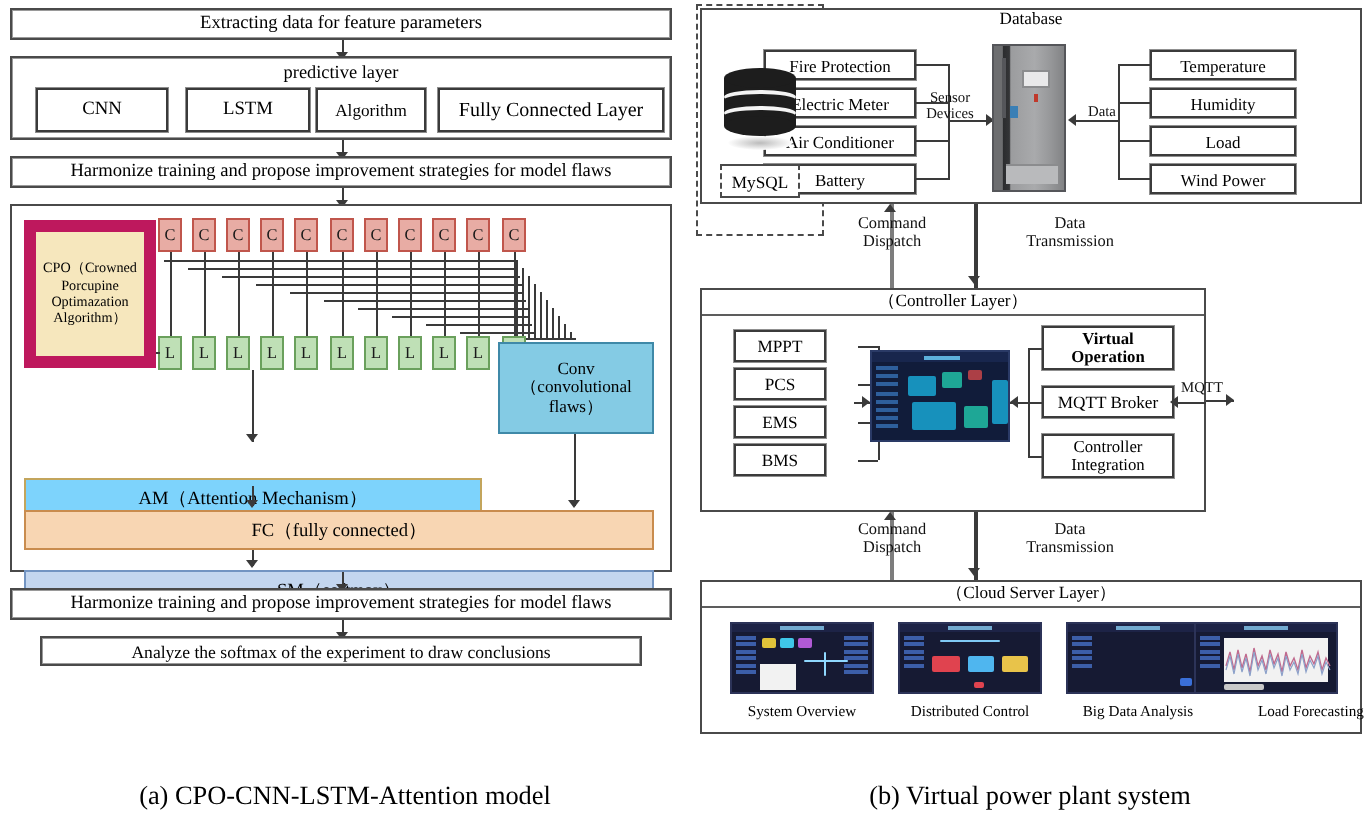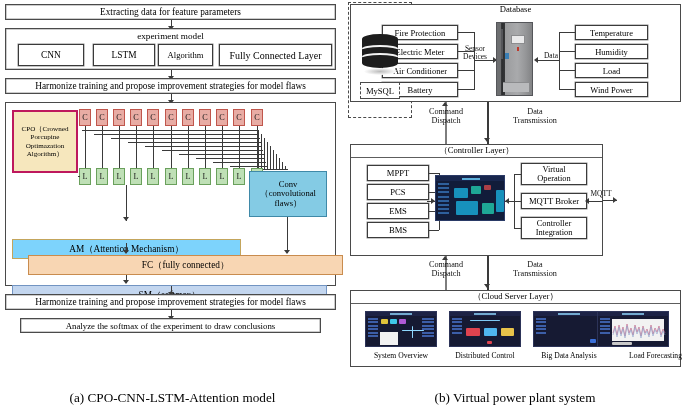--- a/index.html
+++ b/index.html
@@ -43,22 +43,22 @@
     font-size: 9.4px;
     box-shadow: 0 0 0 0.5px #8e8e8e;
   }
   #pm-cnn  { left: 12px;  width: 66px; }
   #pm-lstm { left: 87px;  width: 62px; }
   #pm-attn { left: 152px; width: 55px; font-size: 8.6px;}
   #pm-fcl  { left: 213px; width: 113px; font-size: 10px;}
 
   
   #cpo {
-    position: absolute; left: 6px; top: 7px; width: 66px; height: 63px;
-    background: #f6e7bd; border: 2px solid #be185d;
+    position: absolute; left: 6px; top: 7px; width: 66px; height: 74px;
+    background: #f6e7bd; border: 6px solid #be185d;
     display: flex; align-items: center; justify-content: center;
     text-align: center; font-size: 7.1px; line-height: 1.18;
     padding: 0 1px;
     white-space: normal;
   }
 
   
   .cnode {
     position: absolute; width: 12px; height: 17px;
     background: #e8aca4; border: 1px solid #c0564c;
@@ -80,21 +80,21 @@
     flex-direction: column; text-align: center;
     font-size: 8.6px; line-height: 1.12;
   }
 
   .wide {
     position: absolute; height: 20px;
     display: flex; align-items: center; justify-content: center;
     font-size: 9.3px;
   }
   #am  { left: 6px;  top: 120px; width: 229px; background:#7dd3fc; border:1px solid #c3a55c;margin-top:16px; }
-  #fc  { left: 6px;  top: 152px; width: 315px; background:#f8d6b3; border:1px solid #c98c4e;margin-left:16px; }
+  #fc  { left: 6px;  top: 152px; width: 315px; background:#f8d6b3; border:1px solid #c98c4e; }
   #sm  { left: 6px;  top: 182px; width: 315px; background:#c3d6ef; border:1px solid #7294c2; }
 
   
   #right { left: 348px; top: 2px; width: 335px; height: 380px; }
 
   .layer {
     position: absolute;
     border: 1px solid #4a4a4a;
     background: #fff;
   }
@@ -113,21 +113,21 @@
 
   .dev {
     position: absolute; height: 15px;
     border: 1px solid #3b3b3b; background: #fff;
     display: flex; align-items: center; justify-content: center;
     font-size: 8.5px;
     box-shadow: 0 0 0 0.5px #909090;
   }
   .devL { left: 31px; width: 76px; }
   .devR { left: 224px; width: 73px; }
-  .devC { width: 62px; font-size: 8.6px; }
+  .devC { width: 46px; font-size: 8.6px; }
 
   .ctlbox {
     position: absolute; height: 16px;
     border: 1px solid #3b3b3b; background: #fff;
     display: flex; align-items: center; justify-content: center;
     font-size: 8.6px;
     box-shadow: 0 0 0 0.5px #909090;
   }
   .ctl2 {
     position: absolute; width: 66px; height: 22px;
@@ -227,21 +227,21 @@
   <div id="left" class="panel">
 
     <div id="s-extract" class="stage inner-shadow">
       <span>Extracting data for feature parameters</span>
     </div>
 
     <div class="ln lnv" style="left:169px;top:18px;height:8px;"></div>
     <div style="position:absolute;left:166px;top:24px;width:0;height:0;border-left:3.2px solid transparent;border-right:3.2px solid transparent;border-top:4.5px solid #3a3a3a;"></div>
 
     <div id="s-pred" class="stage inner-shadow">
-      <span class="pm-title">experiment model</span>
+      <span class="pm-title">predictive layer</span>
       <div class="pm-row">
         <div id="pm-cnn" class="pm-box">CNN</div>
         <div id="pm-lstm" class="pm-box">LSTM</div>
         <div id="pm-attn" class="pm-box">Algorithm</div>
         <div id="pm-fcl" class="pm-box">Fully Connected Layer</div>
       </div>
     </div>
 
     <div class="ln lnv" style="left:169px;top:68px;height:8px;"></div>
     <div style="position:absolute;left:166px;top:74px;width:0;height:0;border-left:3.2px solid transparent;border-right:3.2px solid transparent;border-top:4.5px solid #3a3a3a;"></div>
@@ -455,21 +455,21 @@
             <i></i>
           </div>
         <div class="blob" style="left:18px;top:12px;width:14px;height:10px;"></div>
         <div class="blob g" style="left:35px;top:10px;width:10px;height:8px;"></div>
         <div class="blob r" style="left:48px;top:9px;width:7px;height:5px;"></div>
         <div class="blob" style="left:20px;top:25px;width:22px;height:14px;"></div>
         <div class="blob g" style="left:46px;top:27px;width:12px;height:11px;"></div>
         <div class="blob" style="left:60px;top:14px;width:8px;height:22px;"></div>
       </div>
 
-      <div class="ctl2" style="left:170px;top:18px;">
+      <div class="ctl2" style="left:170px;top:18px;font-weight:bold;">
         <span>Virtual</span>
         <span>Operation</span>
       </div>
       <div class="ctlbox" style="left:170px;top:48px;width:66px;">MQTT Broker</div>
       <div class="ctl2" style="left:170px;top:72px;">
         <span>Controller</span>
         <span>Integration</span>
       </div>
 
       <div class="ln lnv" style="left:163px;top:29px;height:54px;"></div>

